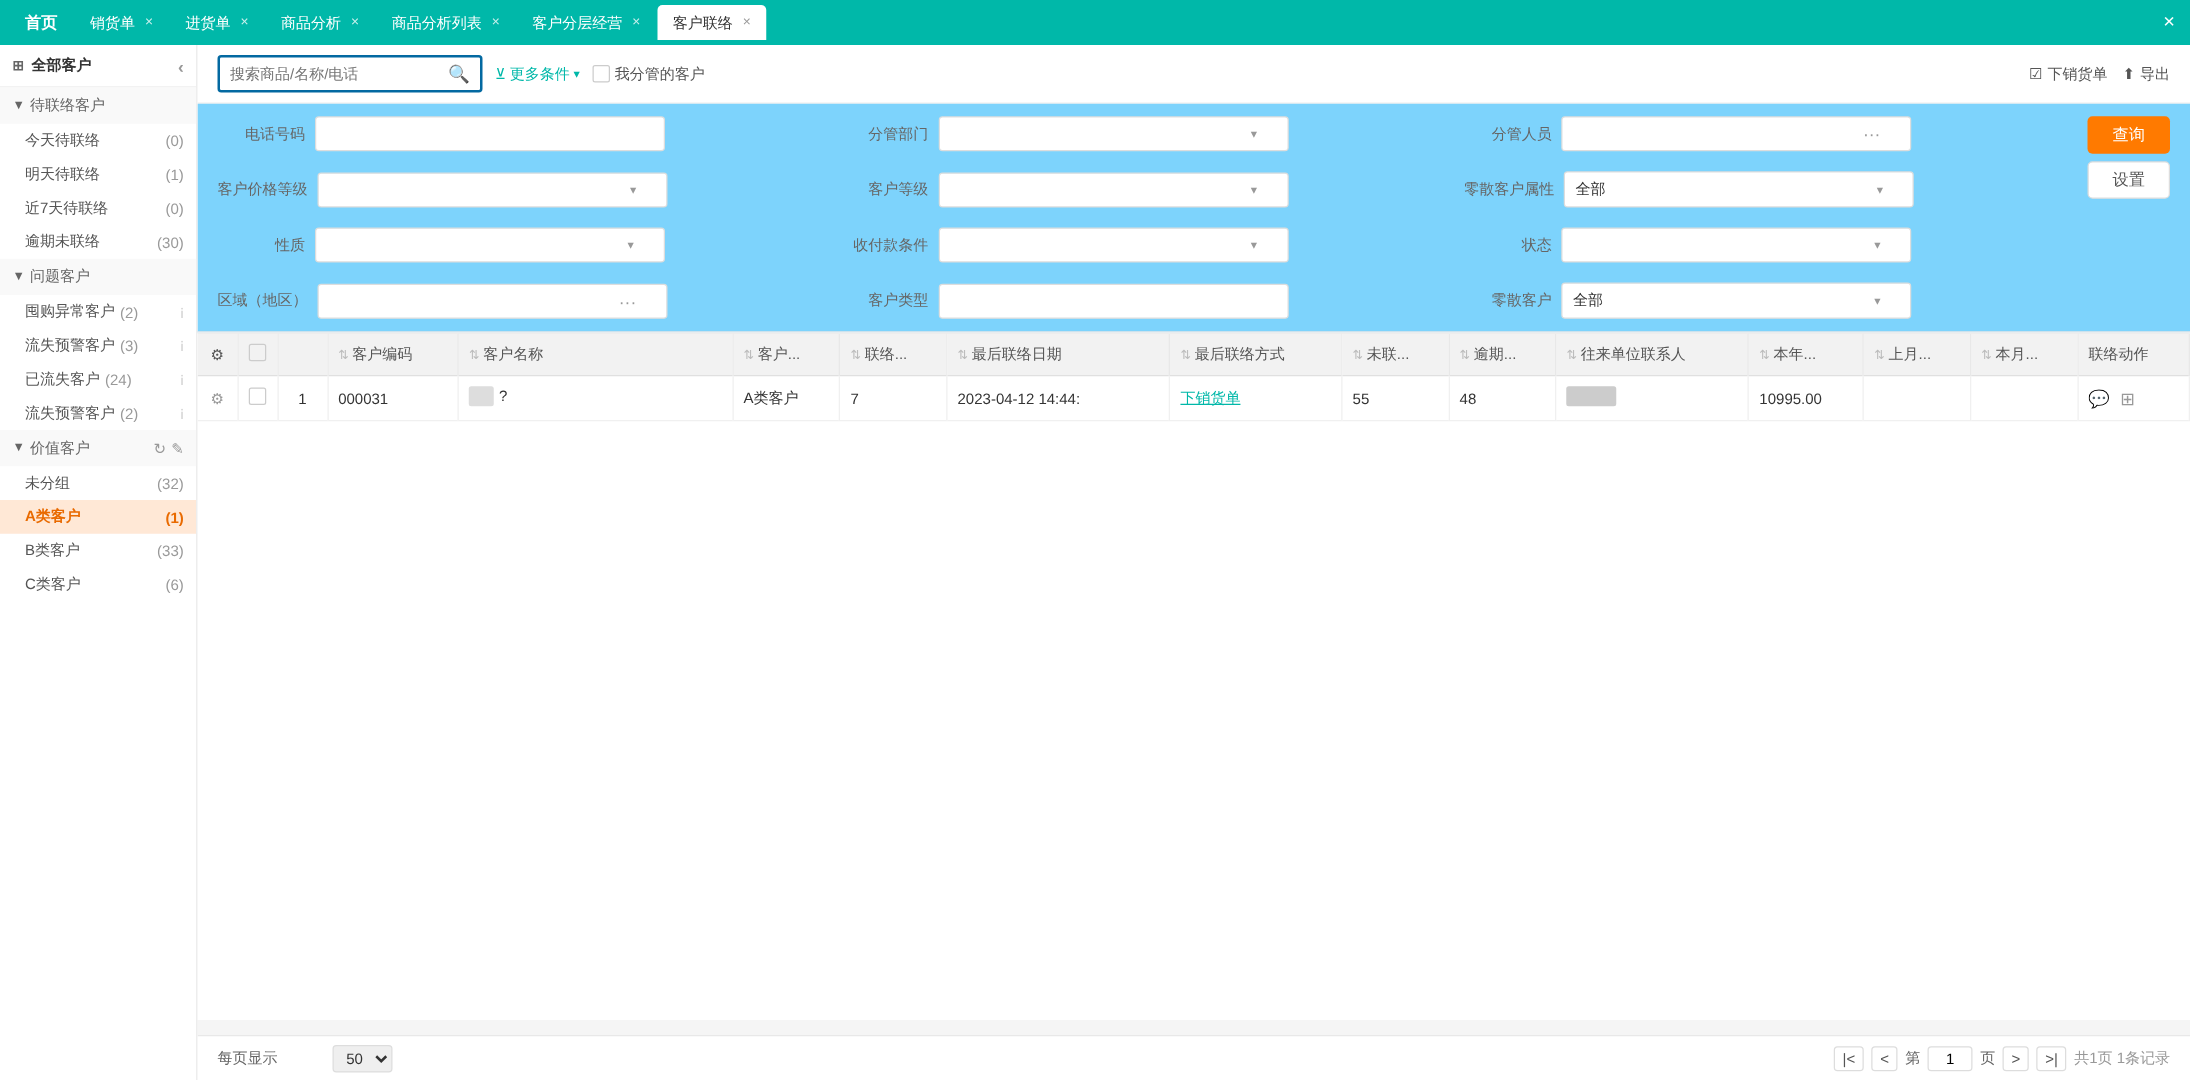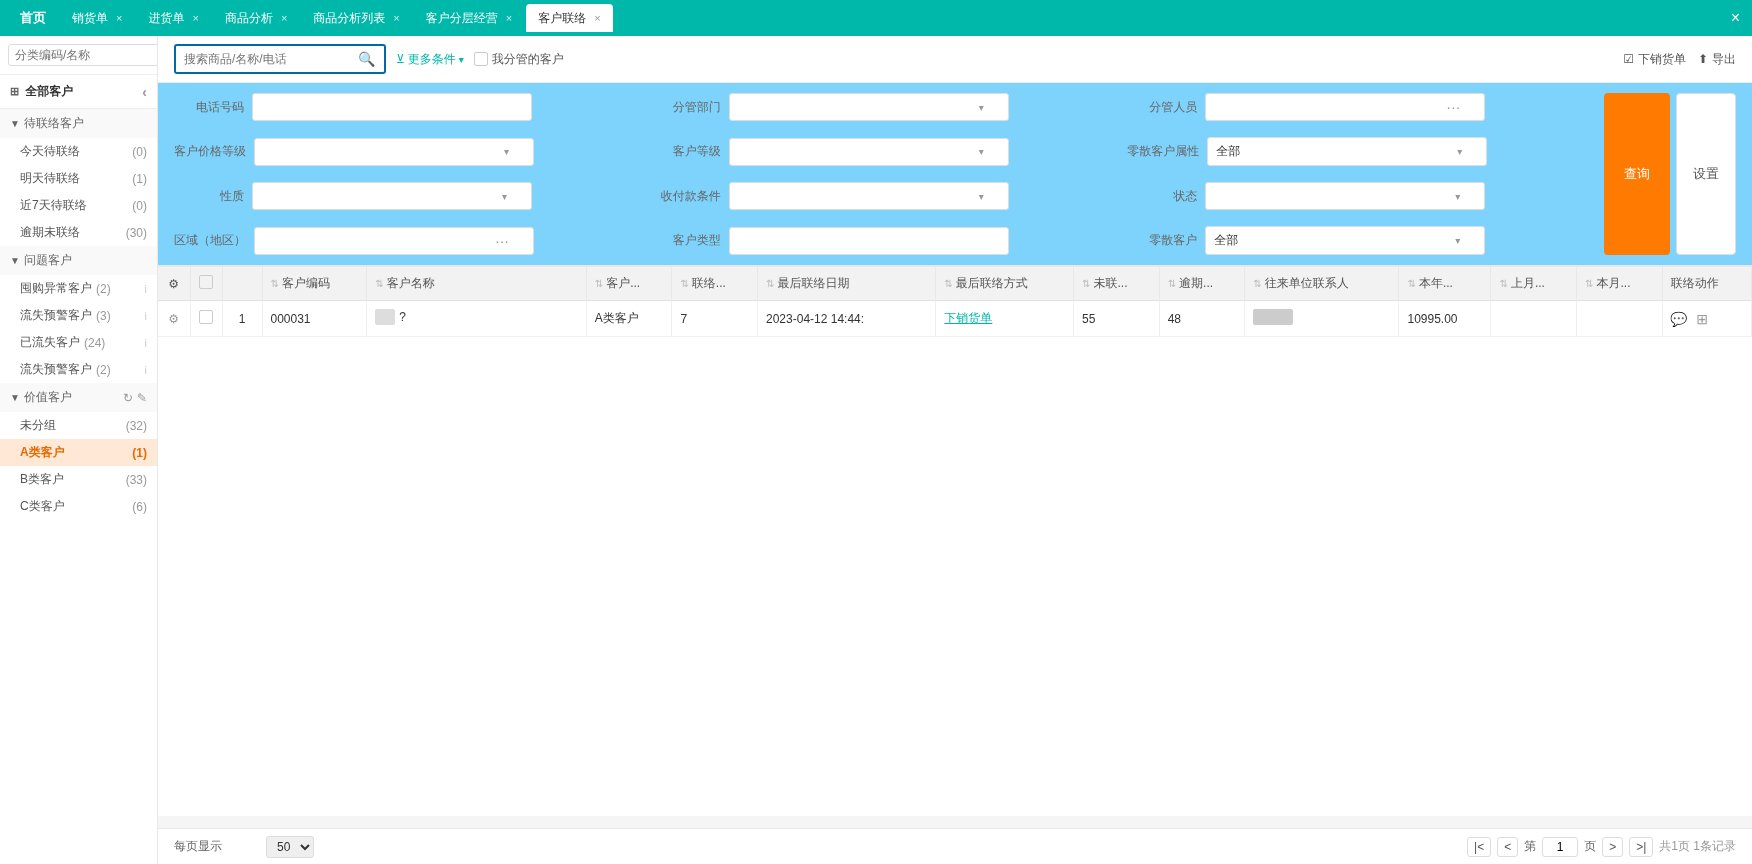--- a/index.html
+++ b/index.html
@@ -408,24 +408,20 @@
   <div class="nav-tab active">
     <span>客户联络</span>
     <span class="close-x">×</span>
   </div>
   <span class="top-nav-close">×</span>
 </div>
 
 <div class="main-layout">
 
   <div class="sidebar">
-    <div class="sidebar-search">
-      <input type="text" placeholder="分类编码/名称" style="">
-
-    </div>
 
     <div class="sidebar-header">
       <span class="grid-icon">⊞</span>
       <span>全部客户</span>
       <span class="collapse-btn">‹</span>
     </div>
 
     <div class="sidebar-group-title">
       <span class="arrow">▼</span>
       <span>待联络客户</span>
@@ -626,21 +622,21 @@
             <div class="filter-field">
               <span class="filter-label">零散客户</span>
               <div class="filter-select" style="flex:2; max-width:280px;">
                 <span>全部</span>
                 <span class="chevron">▾</span>
               </div>
             </div>
           </div>
         </div>
 
-        <div style="display:flex; gap:6px; justify-content:flex-start; padding-top:0;">
+        <div style="display:flex; flex-direction:column; gap:6px; justify-content:flex-start; padding-top:0;">
           <button class="search-btn">查询</button>
           <button class="settings-btn">设置</button>
         </div>
       </div>
     </div>
 
     <div class="table-container">
       <table>
         <thead>
           <tr>

